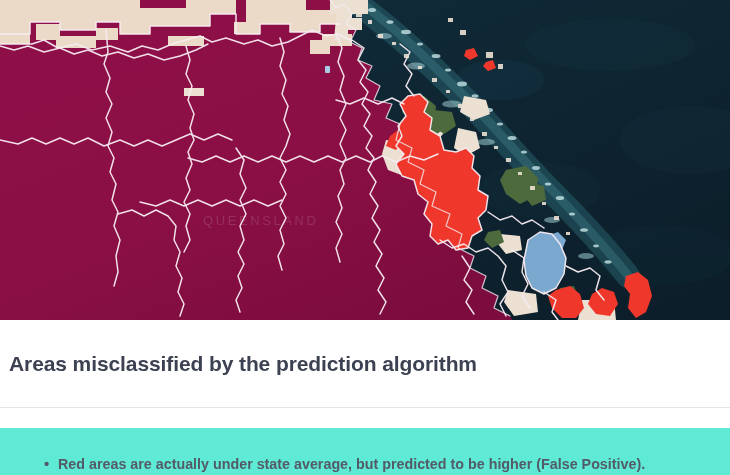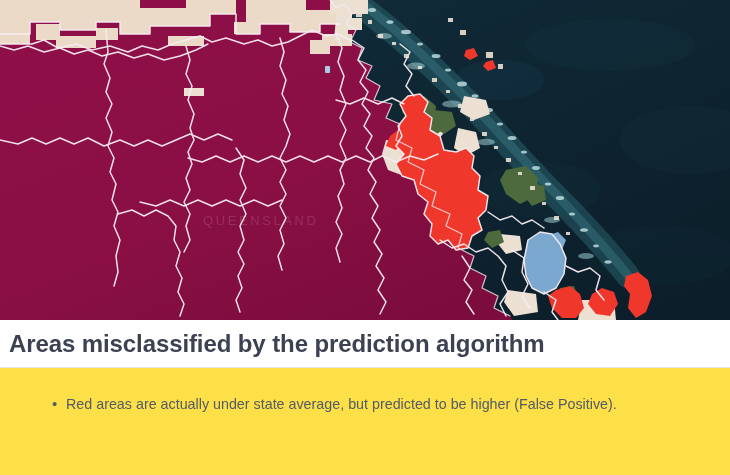--- a/index.html
+++ b/index.html
@@ -14,20 +14,21 @@
     overflow: hidden;
     font-family: "Liberation Sans", sans-serif;
   }
   #app {
     position: relative;
     width: 730px;
     height: 475px;
     background: #ffffff;
     display: flex;
     flex-direction: column;
+    gap: 20px;
   }
 
   
   .map-panel {
     position: relative;
     width: 730px;
     height: 320px;
     overflow: hidden;
     background: #0d2230;
   }
@@ -54,38 +55,39 @@
     position: relative;
     height: 47px;
     background: #ffffff;
     display: flex;
     align-items: center;
     padding: 0 0 0 9px;
     box-sizing: border-box;
   }
   .title-text {
     font-family: "Liberation Sans", sans-serif;
-    font-size: 24px;
+    font-size: 21px;
     font-weight: bold;
     color: #3c4252;
     letter-spacing: -0.1px;
     white-space: nowrap;
   }
   .divider {
     height: 1px;
     width: 730px;
     background: #e3e4e8;
     flex: none;
   }
 
   
   .notes-panel {
-    background: #fde047;
-    padding: 26px 0 0 8px;
+    background: #5eead4;
+    padding: 26px 0 0 0;
     flex: 1 1 auto;
+    font-weight: bold;
   }
   ul.notes-list {
     margin: 0;
     padding: 0 0 0 44px;
     list-style: none;
   }
   ul.notes-list li {
     position: relative;
     font-family: "Liberation Sans", sans-serif;
     font-size: 14.3px;

